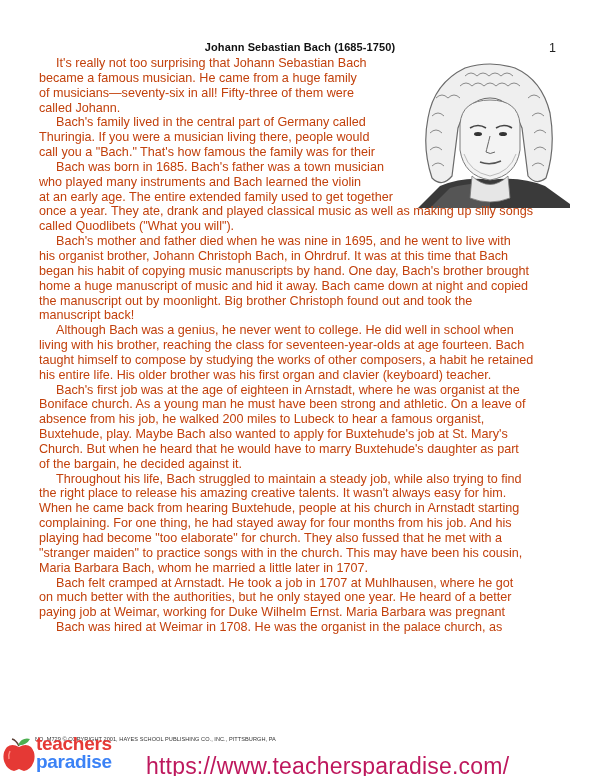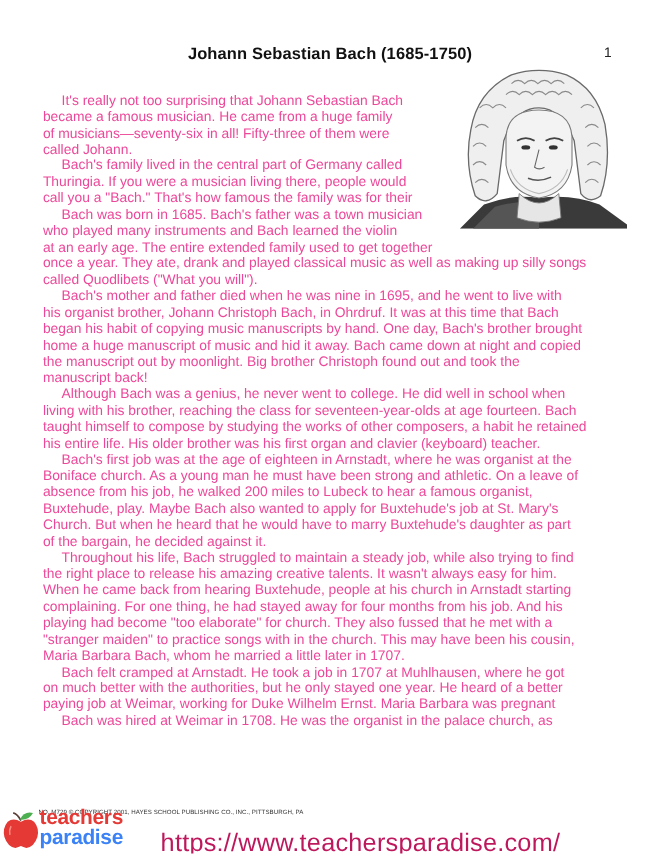--- a/index.html
+++ b/index.html
@@ -2,31 +2,31 @@
 <html><head>
   <meta charset="utf-8">
   <style>
     html, body { margin: 0; padding: 0; }
     body {
       width: 600px; height: 776px; background: #ffffff; position: relative; overflow: hidden;
       font-family: "Liberation Sans", "DejaVu Sans", sans-serif; color: #1a1a1a;
     }
     .page-title {
       position: absolute; left: 0; width: 600px; top: 41px; text-align: center;
-      font-weight: bold; font-size: 15px; letter-spacing: 0.1px; color: #111;
+      font-weight: bold; font-size: 11px; letter-spacing: 0.1px; color: #111;
     }
     .page-number {
       position: absolute; left: 549px; top: 41px; font-size: 12.5px; color: #222;
     }
     .portrait {
       position: absolute; left: 410px; top: 58px; width: 160px; height: 150px;
     }
     .body-text {
-      position: absolute; left: 39px; top: 84px; width: 540px;
-      font-size: 12.6px; line-height: 14.85px; color: #ec4899;
+      position: absolute; left: 39px; top: 56px; width: 540px;
+      font-size: 12.6px; line-height: 14.85px; color: #c2410c;
     }
     .line { white-space: nowrap; height: 14.85px; }
     .indent { padding-left: 17px; }
     .copyright {
       position: absolute; left: 35px; top: 736px; font-size: 5.6px; color: #333;
       letter-spacing: 0.05px; text-transform: uppercase;
     }
     .logo { position: absolute; left: 2px; top: 734px; width: 120px; height: 42px; }
     .logo-teachers {
       position: absolute; left: 34px; top: 0px; font-weight: bold; font-size: 19px;

